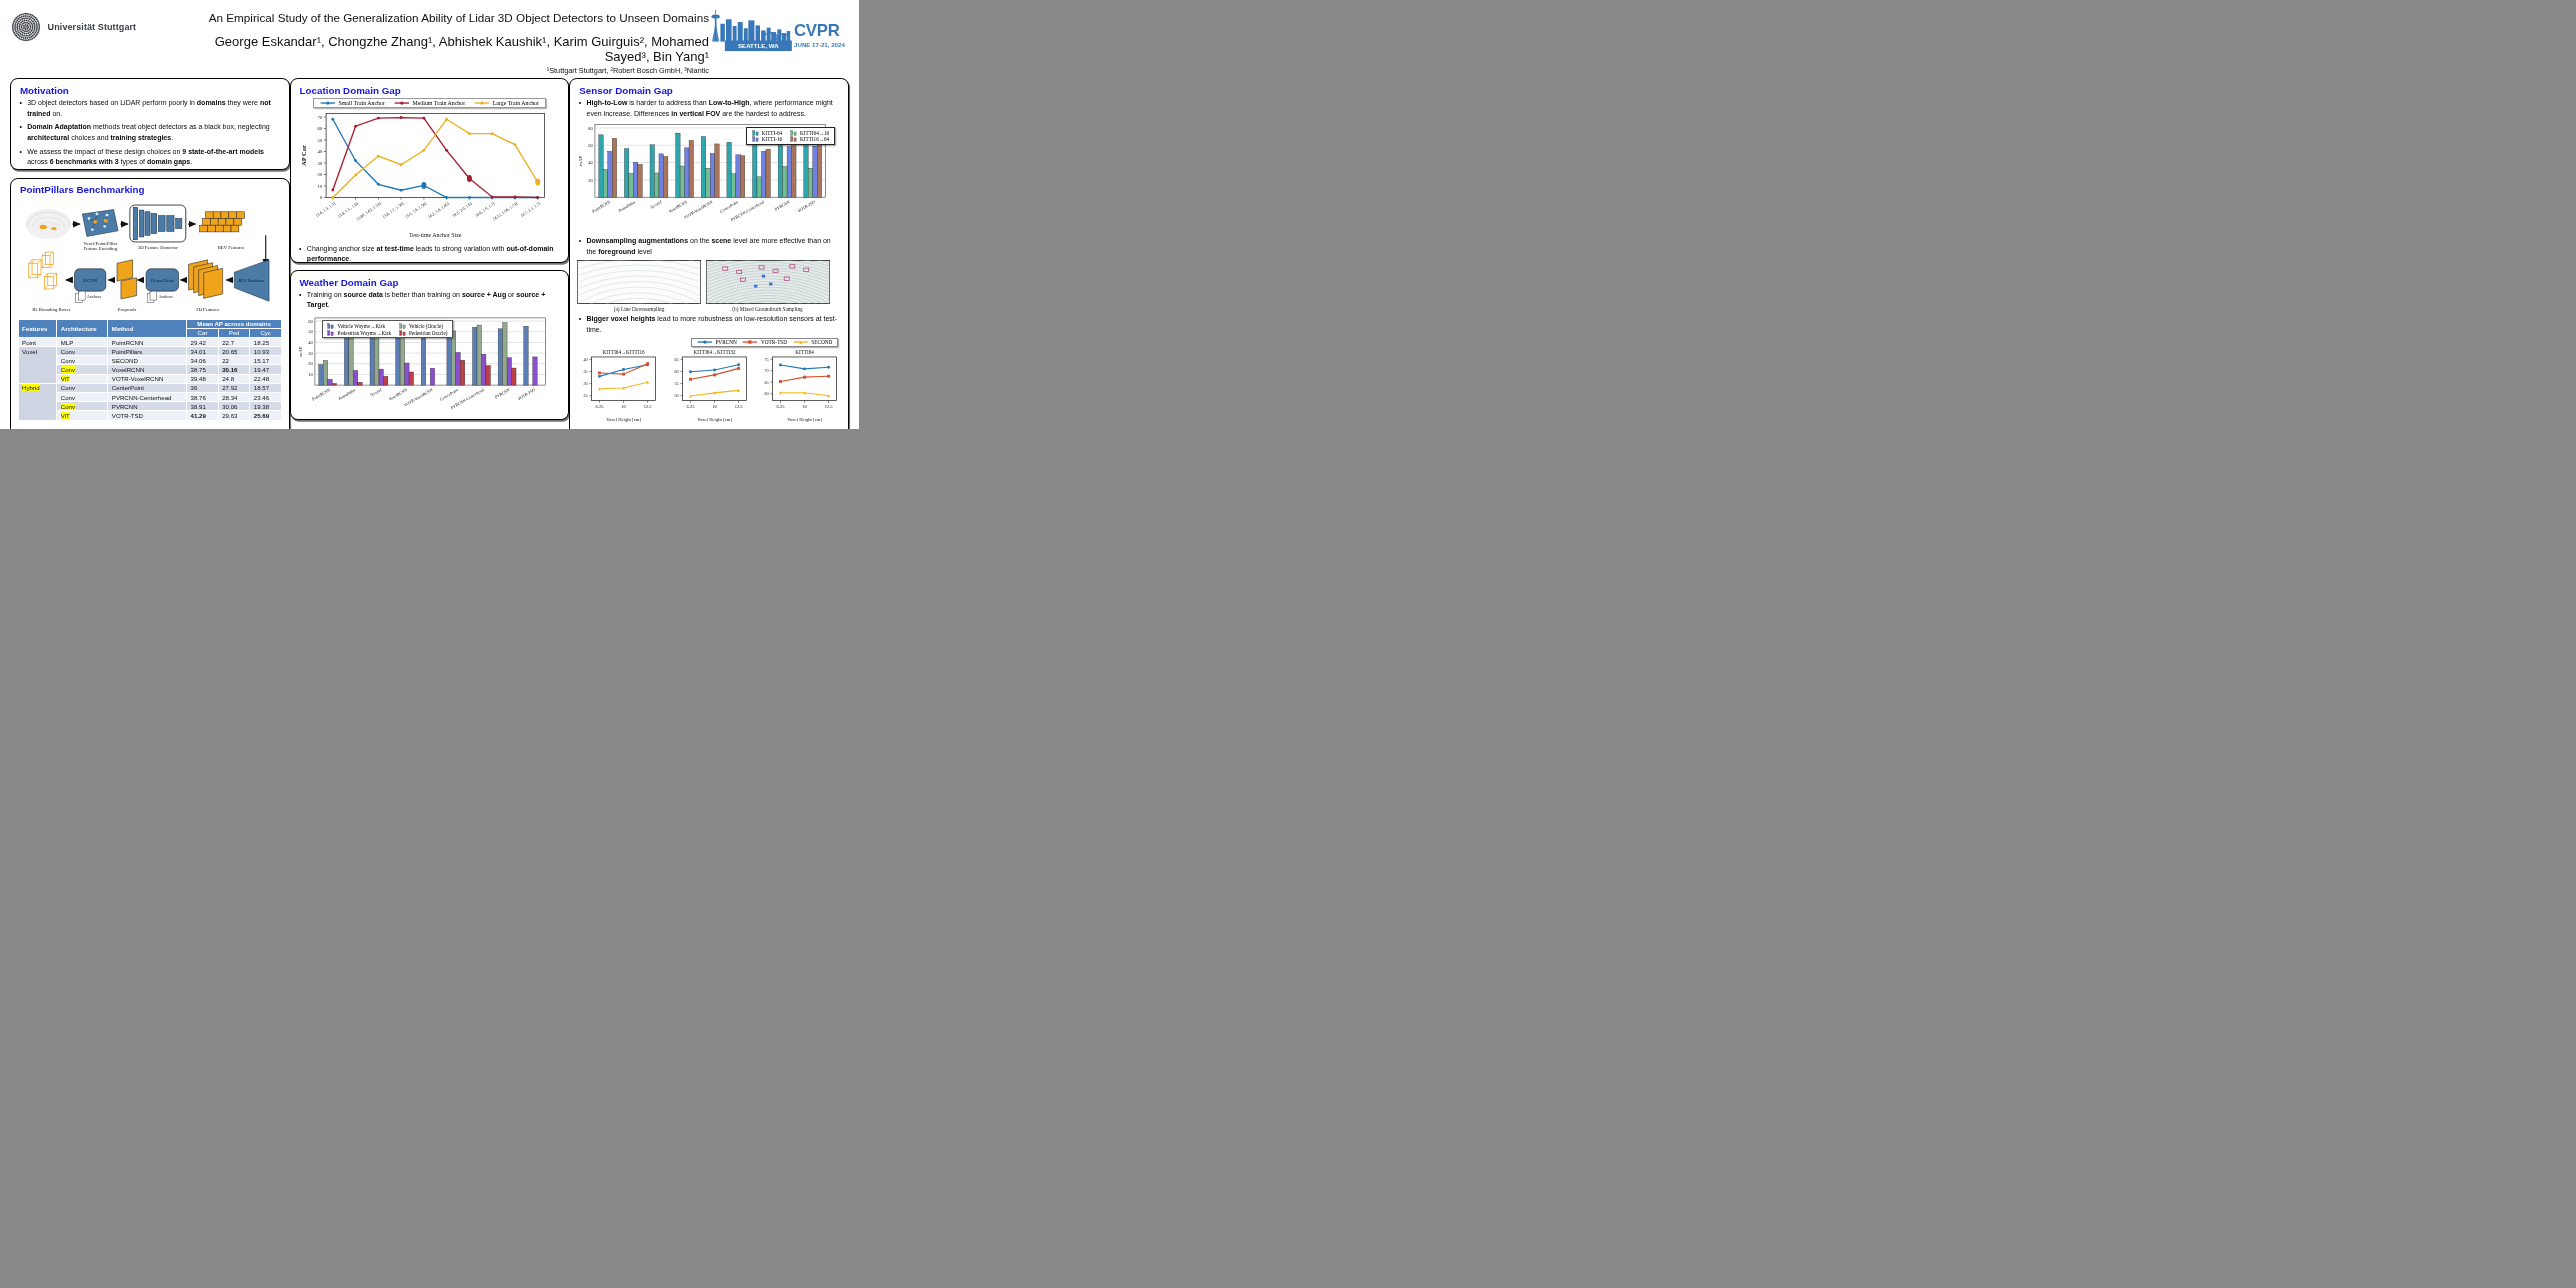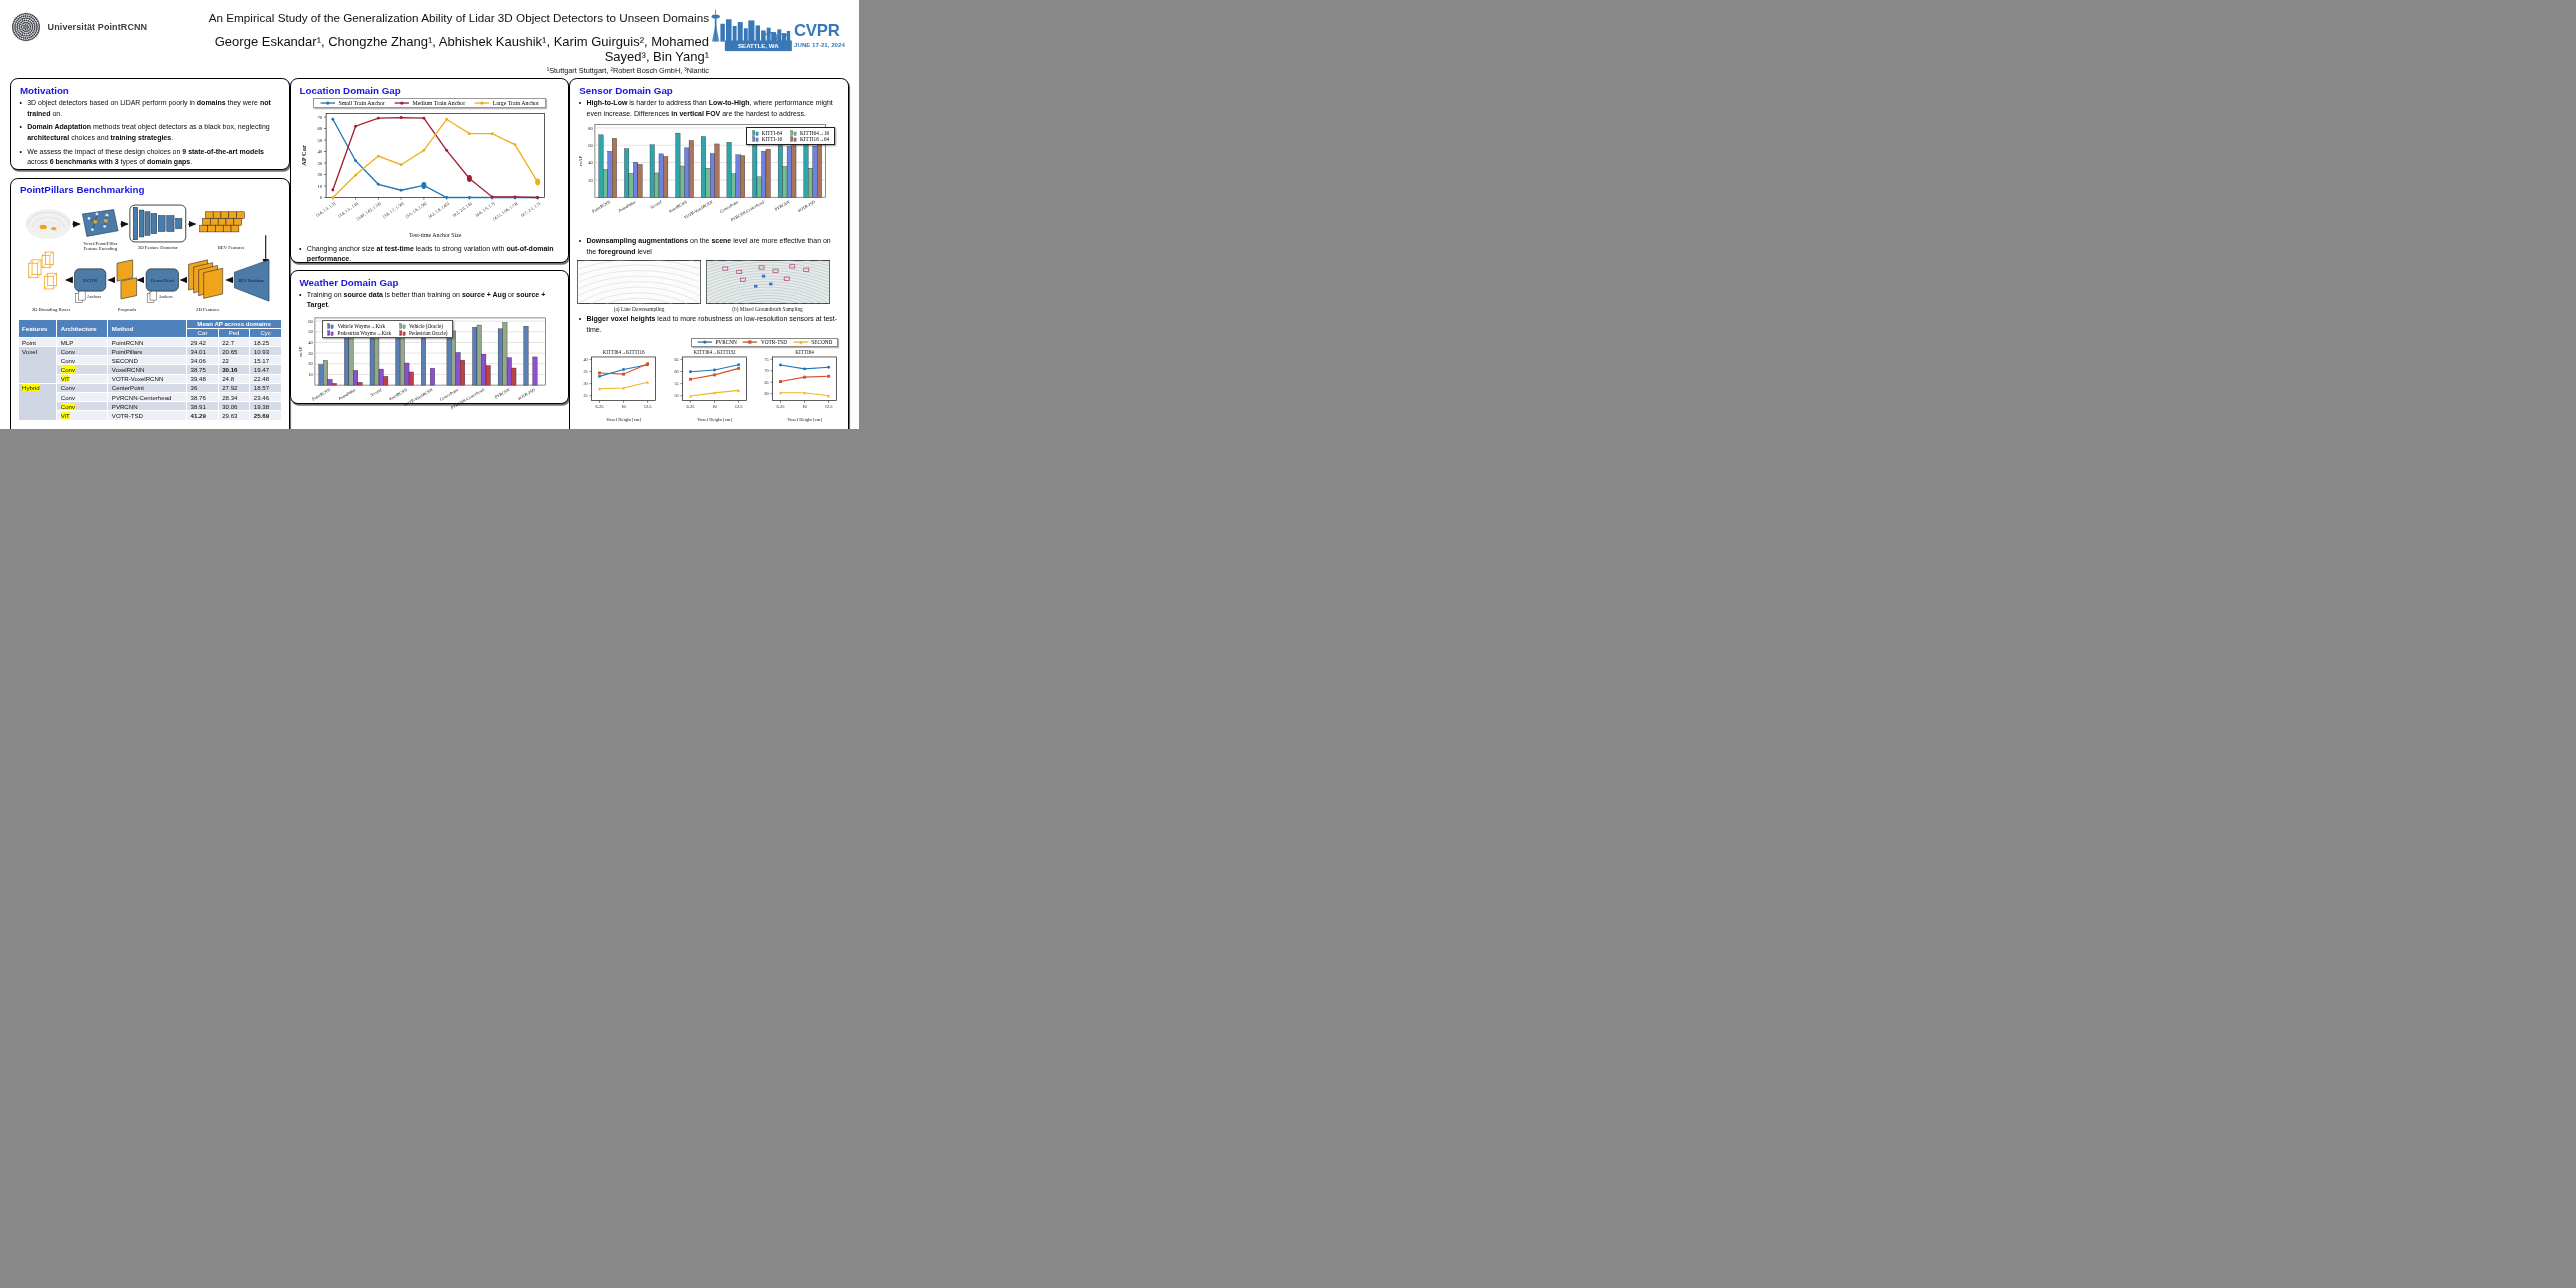--- a/index.html
+++ b/index.html
@@ -58,21 +58,21 @@
   .legend-sensor  { right:6.7px; top:5.6px; border-color:#222; }
   .legend-voxel   { position:static; display:flex; gap:5.6px; width:fit-content;
       margin:0 3.4px 1.1px auto; border:0.7px solid #888; padding:0.6px 4.5px; font-size:5.3px; }
 
   
   .img-row { display:flex; gap:4.5px; margin:2.2px 0 1.1px 0; }
   .lidar-fig { text-align:center; }
   .lidar-caption { font-family:"Liberation Serif", serif; font-size:5.3px; color:#222; margin-top:0.6px; }
 
   .panel-location { height:185px; margin-bottom:6.7px; }
-  .panel-weather  { height:134px; }
+  .panel-weather  { height:150px; }
   .panel-sensor   { height:464px; }
   .panel-sensor ul.bullets li { margin-bottom:2.2px; }
   .vh-row { display:flex; gap:1.7px; justify-content:space-between; }
 </style>
 </head>
 <body>
 
 <div class="poster">
 
   <div class="header">
@@ -220,21 +220,21 @@
           <circle cx="34.340502414951544" cy="5.601730107636232" r="1.7" fill="#3a3f46"></circle>
           <circle cx="37.76818458479349" cy="6.6590300325391" r="1.7" fill="#3a3f46"></circle>
           <circle cx="40.999999999999986" cy="8.215390309173465" r="1.7" fill="#3a3f46"></circle>
           <circle cx="43.9637552446096" cy="10.236044420767282" r="1.7" fill="#3a3f46"></circle>
           <circle cx="46.59324492391583" cy="12.675854293497942" r="1.7" fill="#3a3f46"></circle>
           <circle cx="48.82973058358387" cy="15.480318606473055" r="1.7" fill="#3a3f46"></circle>
           <circle cx="50.62325282965806" cy="18.5867902611786" r="1.7" fill="#3a3f46"></circle>
           <circle cx="51.93374733886738" cy="21.925875814138287" r="1.7" fill="#3a3f46"></circle>
           <circle cx="52.73193982940308" cy="25.422985611771793" r="1.7" fill="#3a3f46"></circle>
         </svg>
-      <span class="uni-name">Universität PointRCNN</span>
+      <span class="uni-name">Universität Stuttgart</span>
     </div>
     <div class="head-center">
       <div class="title">An Empirical Study of the Generalization Ability of Lidar 3D Object Detectors to Unseen Domains</div>
       <div class="authors">George Eskandar¹, Chongzhe Zhang¹, Abhishek Kaushik¹, Karim Guirguis², Mohamed Sayed³, Bin Yang¹</div>
       <div class="affils">¹Stuttgart Stuttgart, ²Robert Bosch GmbH, ³Niantic</div>
     </div>
     <div class="cvpr-logo">
       <svg width="140" height="48" viewBox="0 0 250 86">
         <g fill="#3878b8">
           <rect x="10" y="20" width="3" height="42"></rect>

